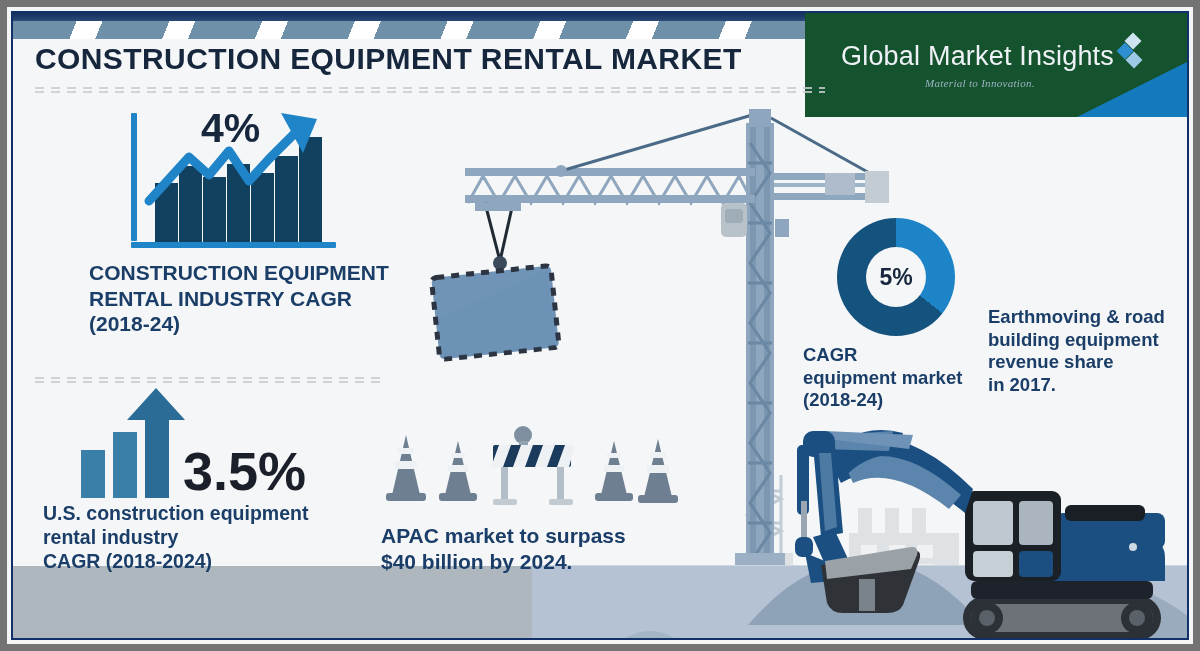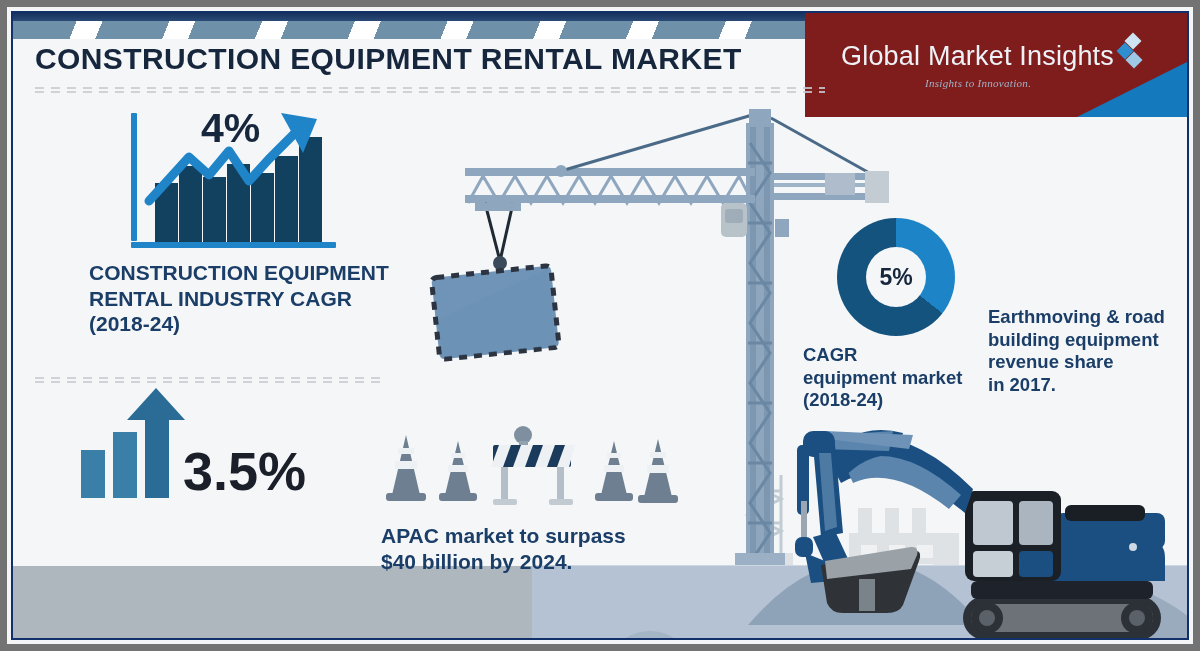--- a/index.html
+++ b/index.html
@@ -12,21 +12,21 @@
   
   .top-band{position:absolute;left:0;top:0;width:100%;height:26px;overflow:hidden;
      background:repeating-linear-gradient(112deg,#6e90a8 0px,#6e90a8 62px,#ffffff 62px,#ffffff 86px);}
   .top-band-shade{position:absolute;left:0;top:0;width:100%;height:8px;background:linear-gradient(#16315c,#2b4a78);}
 
   
   .header{position:absolute;left:0;top:26px;width:100%;height:58px;}
   .title{position:absolute;left:22px;top:3px;font-size:30px;font-weight:bold;letter-spacing:.4px;
      color:#16263c;white-space:nowrap;font-family:"Liberation Sans",sans-serif;}
 
-  .logo{position:absolute;right:0;top:-26px;width:382px;height:104px;background:#7f1d1d;overflow:hidden;}
+  .logo{position:absolute;right:0;top:-26px;width:382px;height:104px;background:#14532d;overflow:hidden;}
   .logo .corner{position:absolute;right:0;bottom:0;width:110px;height:55px;background:#1479bd;
      clip-path:polygon(100% 0,100% 100%,0 100%);}
   .logo-name{position:absolute;left:36px;top:28px;font-size:27px;color:#eef2f6;letter-spacing:.2px;
      font-family:"Liberation Sans",sans-serif;font-weight:300;}
   .logo-tag{position:absolute;left:120px;top:64px;font-size:11px;color:#9fb3c6;font-style:italic;
      font-family:"Liberation Serif",serif;letter-spacing:.3px;}
   .logo-diamonds{position:absolute;right:44px;top:22px;width:26px;height:34px;}
   .dm{position:absolute;width:12px;height:12px;transform:rotate(45deg);}
   .dm1{background:#cfe4f3;left:10px;top:0;}
   .dm2{background:#2e8fd0;left:2px;top:10px;}
@@ -79,21 +79,21 @@
   <div class="top-band">
     <div class="top-band-shade"></div>
   </div>
 
   <div class="header">
     <div class="title">CONSTRUCTION EQUIPMENT RENTAL MARKET</div>
 
     <div class="logo">
       <div class="corner"></div>
       <div class="logo-name">Global Market Insights</div>
-      <div class="logo-tag">Insights to Innovation.</div>
+      <div class="logo-tag">Material to Innovation.</div>
       <div class="logo-diamonds">
         <span class="dm dm1"></span>
             <span class="dm dm2"></span>
             <span class="dm dm3"></span>
       </div>
     </div>
   </div>
 
   <div class="dash" style="left:22px;top:74px;width:790px;"></div>
   <div class="dash" style="left:22px;top:364px;width:345px;"></div>
@@ -291,20 +291,25 @@
     <div style="position:relative;height:95px;">
       <div class="arrowbars" style="position:absolute;left:38px;bottom:0;width:110px;height:85px;">
         <div class="ab" style="left:0;width:24px;height:48px;"></div>
         <div class="ab" style="left:32px;width:24px;height:66px;"></div>
         <div class="bigarrow" style="left:64px;width:24px;height:85px;"></div>
         <div class="arrowhead" style="left:46px;bottom:78px;
              border-left-width:29px;border-right-width:29px;border-bottom-width:32px;"></div>
       </div>
       <div class="bigpct" style="left:140px;bottom:-4px;font-size:54px;text-align:right;">3.5%</div>
     </div>
+    <div class="cap" style="margin-top:4px;font-size:19.5px;">
+      <div>U.S. construction equipment</div>
+      <div>rental industry</div>
+      <div>CAGR (2018-2024)</div>
+    </div>
   </div>
 
   <div class="panel" style="left:368px;top:410px;width:310px;">
     <svg width="310" height="90" viewBox="0 0 310 90">
 
       <g>
         <path d="M25 12 L39 72 L11 72 Z" fill="#6e7f92"></path>
         <rect x="14" y="38" width="22" height="8" fill="#eef1f4"></rect>
         <rect x="17" y="25" width="16" height="6" fill="#eef1f4"></rect>
         <rect x="5" y="70" width="40" height="8" rx="3" fill="#6e7f92"></rect>

